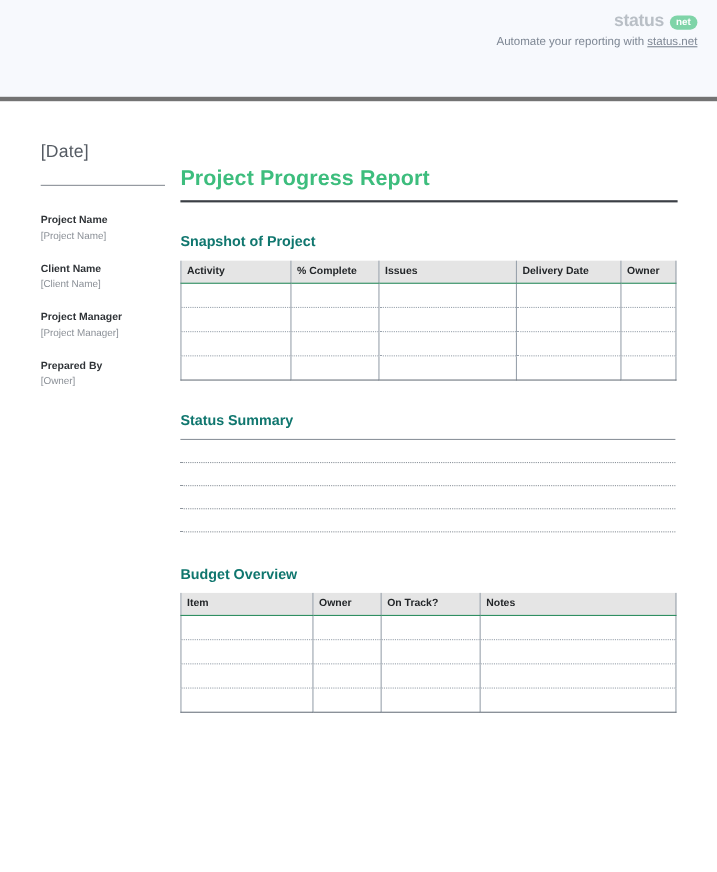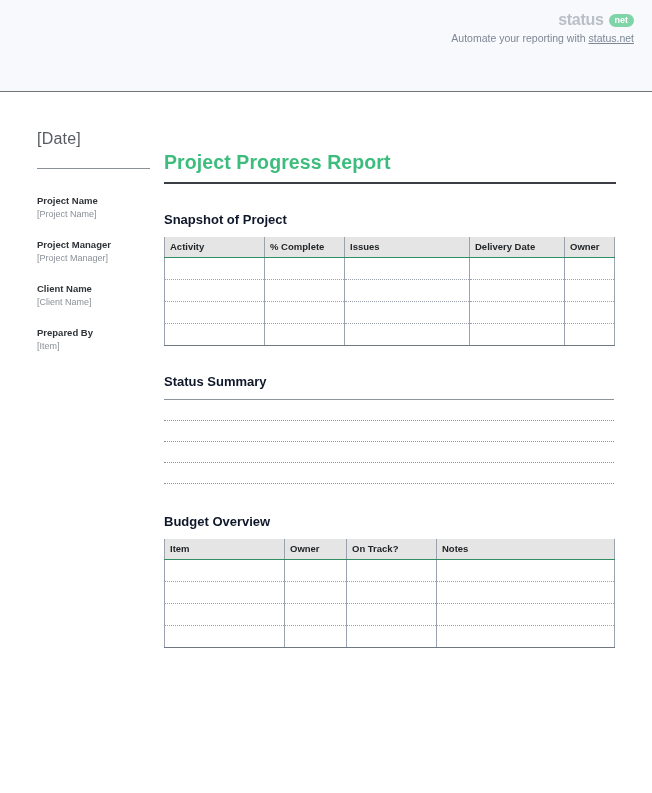--- a/index.html
+++ b/index.html
@@ -16,21 +16,21 @@
     overflow: hidden;
   }
 
   
   .header-band {
     position: absolute;
     left: 0; top: 0;
     width: 652px;
     height: 92px;
     background: #f7f9fd;
-    border-bottom: 1px solid #737373;
+    border-bottom: 4px solid #737373;
     box-sizing: border-box;
   }
   .brand {
     position: absolute;
     right: 18px;
     top: 11px;
     display: flex;
     align-items: center;
     gap: 5px;
   }
@@ -106,21 +106,21 @@
     font-weight: bold;
     color: #3dbd7d;
     letter-spacing: 0.1px;
     padding-bottom: 8px;
     border-bottom: 2px solid #3b3f45;
     margin: 0;
   }
   .section-title {
     font-size: 13px;
     font-weight: bold;
-    color: #0f172a;
+    color: #0f766e;
     margin: 0 0 10px 0;
   }
   .sec-snapshot { margin-top: 28px; }
   .sec-status   { margin-top: 28px; }
   .sec-budget   { margin-top: 30px; }
 
   
   table.doc-table {
     border-collapse: collapse;
     width: 450px;
@@ -186,32 +186,32 @@
 <div class="left-col">
   <div class="date-field">[Date]</div>
   <div class="meta-block">
 
     <div class="meta-item">
       <div class="meta-label">Project Name</div>
       <div class="meta-value">[Project Name]</div>
     </div>
 
     <div class="meta-item">
+      <div class="meta-label">Client Name</div>
+      <div class="meta-value">[Client Name]</div>
+    </div>
+
+    <div class="meta-item">
       <div class="meta-label">Project Manager</div>
       <div class="meta-value">[Project Manager]</div>
     </div>
 
     <div class="meta-item">
-      <div class="meta-label">Client Name</div>
-      <div class="meta-value">[Client Name]</div>
-    </div>
-
-    <div class="meta-item">
       <div class="meta-label">Prepared By</div>
-      <div class="meta-value">[Item]</div>
+      <div class="meta-value">[Owner]</div>
     </div>
 
   </div>
 </div>
 
 <div class="main">
 
   <h1 class="doc-title">Project Progress Report</h1>
 
   <div class="sec-snapshot">

